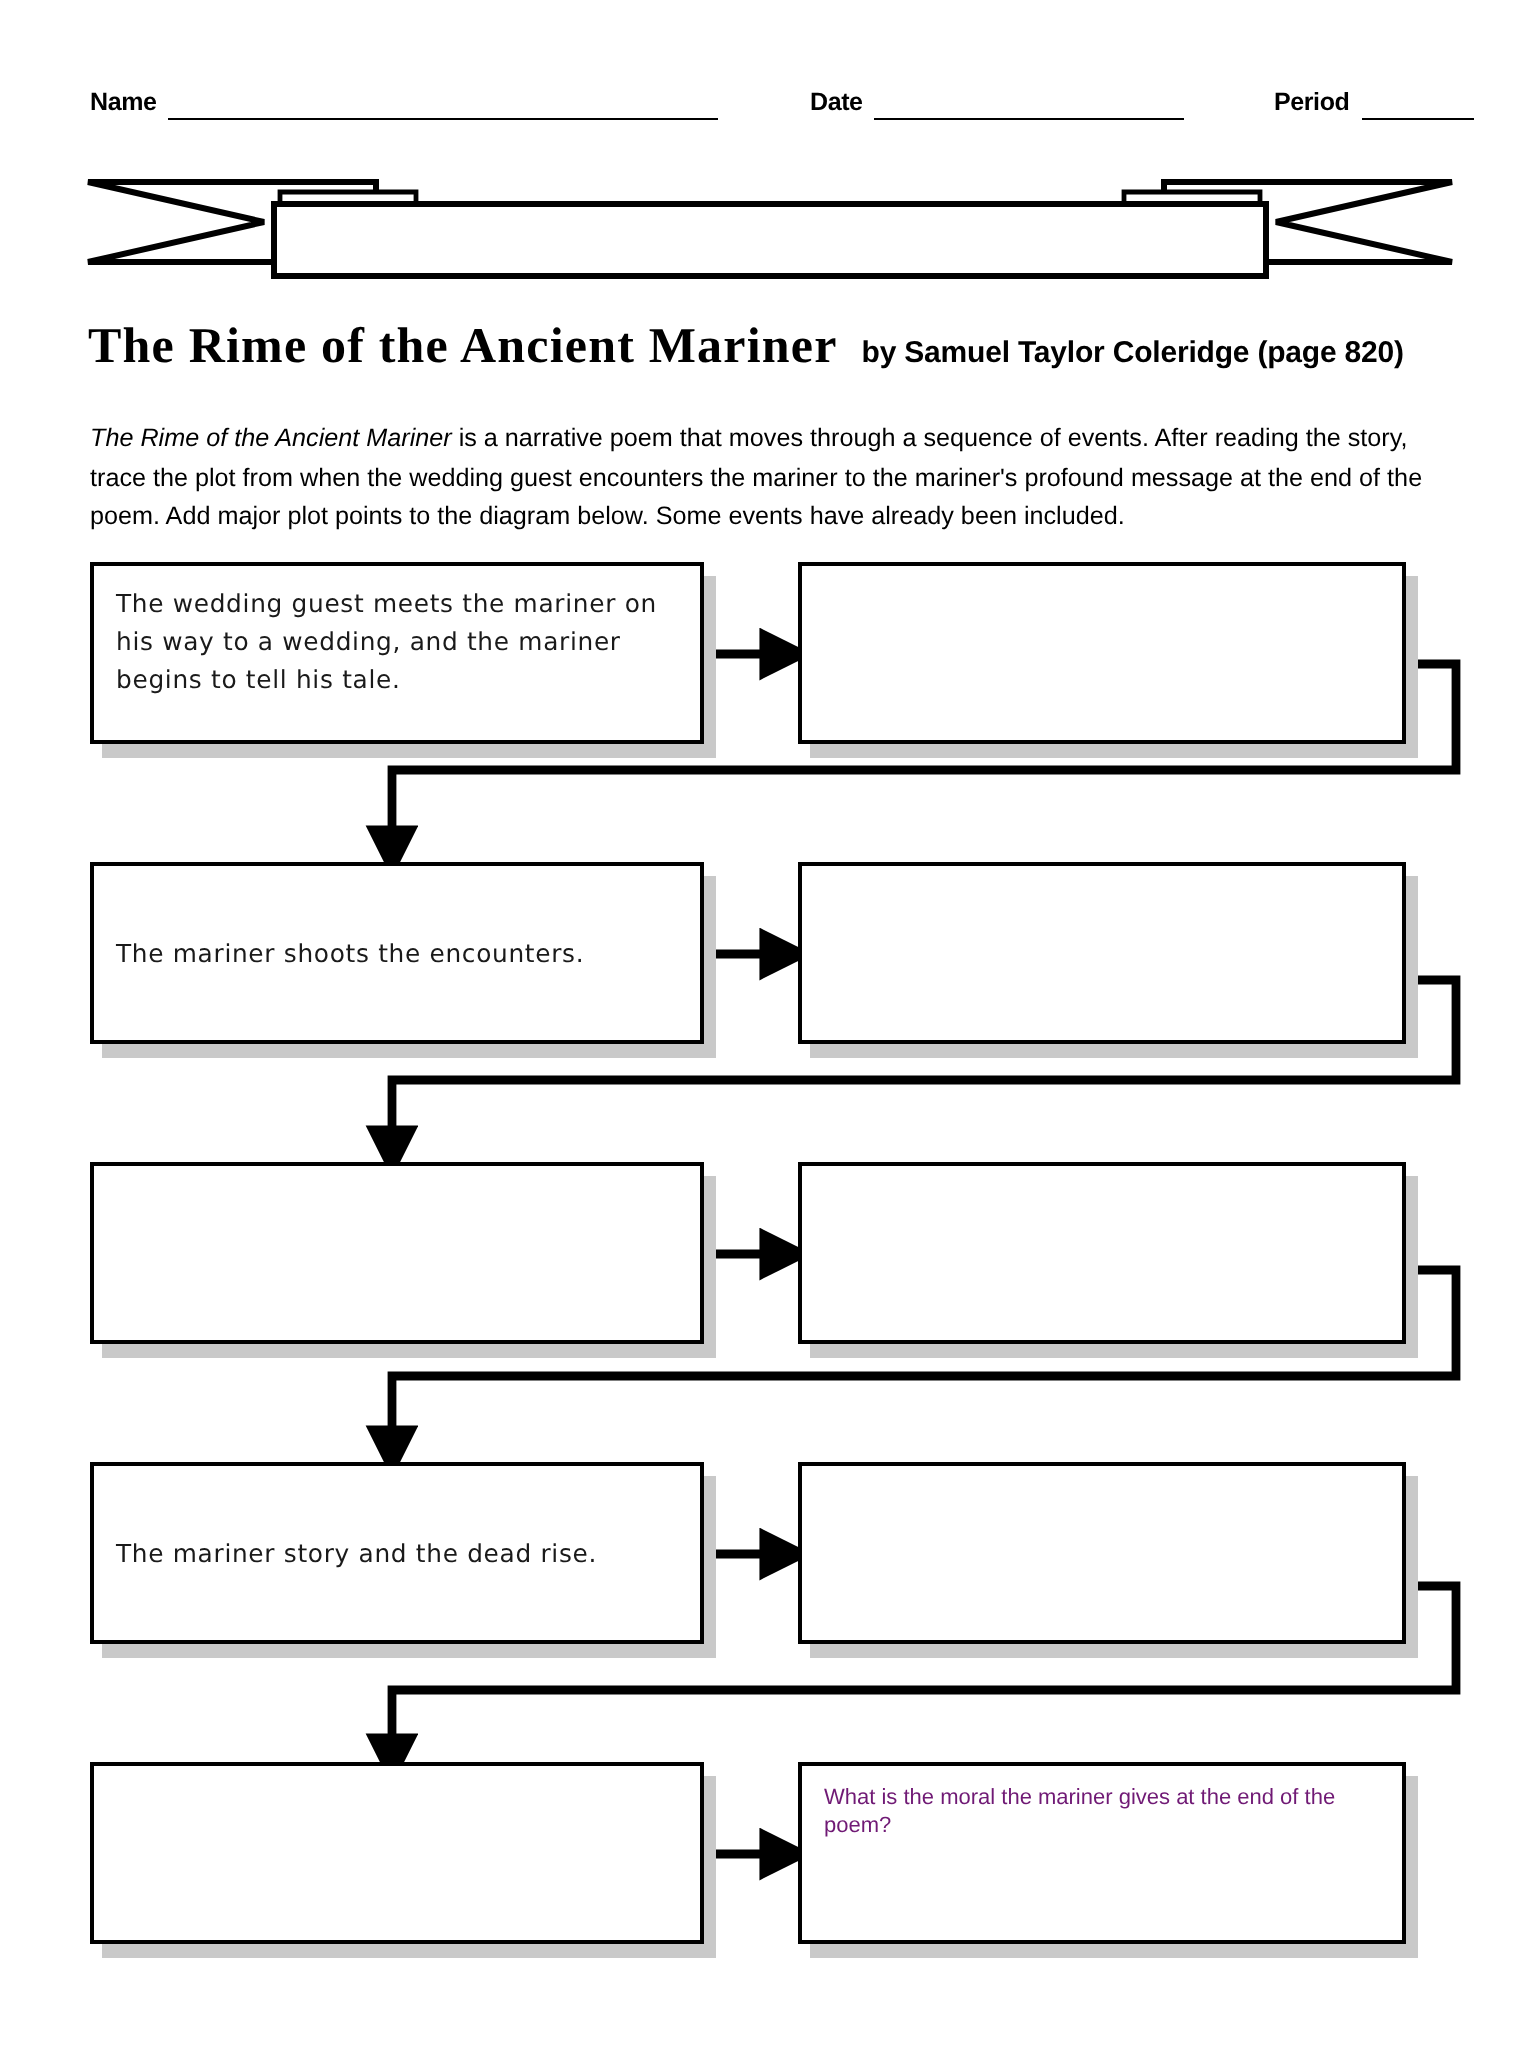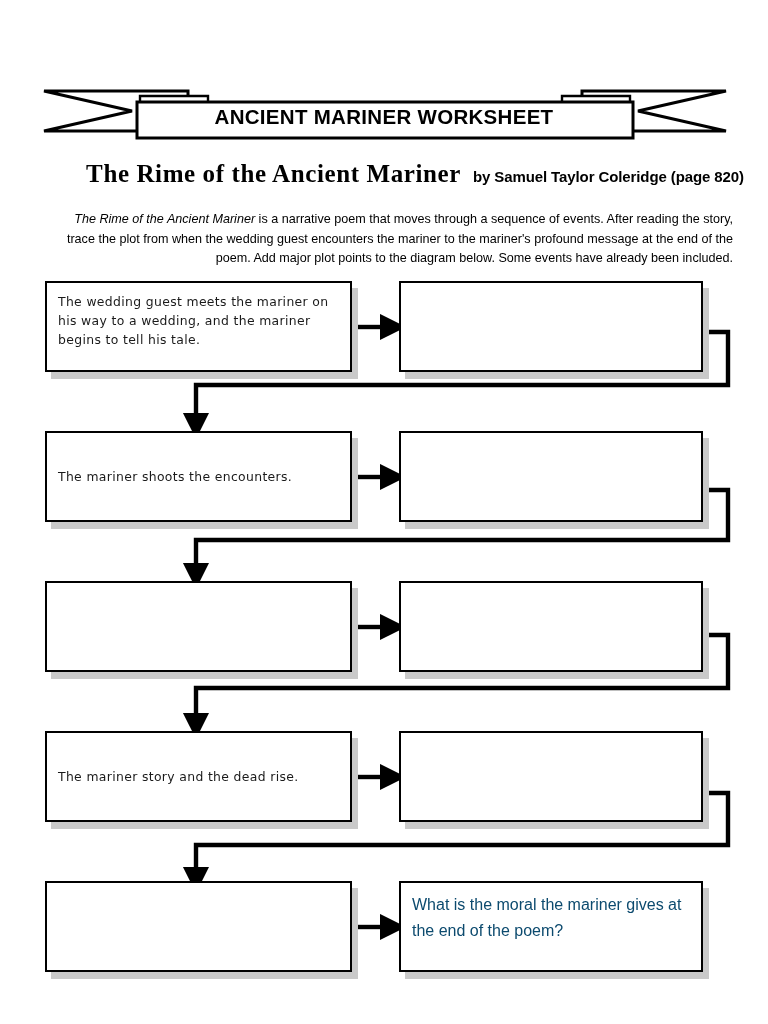--- a/index.html
+++ b/index.html
@@ -79,21 +79,20 @@
   }
 
   
   .title-row {
     position: absolute;
     left: 44px;
     top: 160px;
     width: 700px;
     height: 30px;
     white-space: nowrap;
-    text-align: right;
   }
   .title-main {
     font-family: "Liberation Serif", serif;
     font-size: 25px;
     font-weight: bold;
     letter-spacing: 0.6px;
     vertical-align: baseline;
   }
   .title-by {
     font-family: "Liberation Sans", sans-serif;
@@ -105,21 +104,21 @@
   }
 
   
   .instructions {
     position: absolute;
     left: 45px;
     top: 210px;
     width: 688px;
     font-size: 12.6px;
     line-height: 19.5px;
-    text-align: right;
+    text-align: left;
   }
   .instructions .ital {
     font-style: italic;
   }
 
   
   .flow {
     position: absolute;
     left: 0;
     top: 0;
@@ -149,46 +148,59 @@
 
   .hand {
     font-family: "DejaVu Sans", sans-serif;
     font-size: 12.4px;
     line-height: 19px;
     letter-spacing: 0.35px;
     color: #1a1a1a;
   }
   .plain {
     font-family: "Liberation Sans", sans-serif;
-    font-size: 16px;
-    line-height: 26px;
-    color: #0c4a6e;
+    font-size: 11px;
+    line-height: 14px;
+    color: #701a75;
   }
 </style>
 </head>
 <body>
 
 <div class="page">
 
+  <div class="hdr">
+    <div class="hdr-field f-name">
+      <span class="hdr-label">Name</span>
+      <span class="hdr-rule"></span>
+    </div>
+    <div class="hdr-field f-date">
+      <span class="hdr-label">Date</span>
+      <span class="hdr-rule"></span>
+    </div>
+    <div class="hdr-field f-period">
+      <span class="hdr-label">Period</span>
+      <span class="hdr-rule"></span>
+    </div>
+  </div>
 
   <div class="banner-wrap">
     <svg class="banner-svg" width="690" height="62" viewBox="0 0 690 62">
 
       <path d="M 4 7 L 148 7 L 148 47 L 4 47 L 92 27 Z" fill="#ffffff" stroke="#000000" stroke-width="3" stroke-linejoin="miter"></path>
 
       <path d="M 686 7 L 542 7 L 542 47 L 686 47 L 598 27 Z" fill="#ffffff" stroke="#000000" stroke-width="3" stroke-linejoin="miter"></path>
 
       <path d="M 100 12 L 168 12 L 168 22 L 100 22 Z" fill="#ffffff" stroke="#000000" stroke-width="2.4"></path>
 
       <path d="M 522 12 L 590 12 L 590 22 L 522 22 Z" fill="#ffffff" stroke="#000000" stroke-width="2.4"></path>
 
       <rect x="97" y="18" width="496" height="36" fill="#ffffff" stroke="#000000" stroke-width="3"></rect>
     </svg>
   </div>
-  <div class="banner-text">ANCIENT MARINER WORKSHEET</div>
 
   <div class="title-row">
     <span class="title-main">The Rime of the Ancient Mariner</span><span class="title-by">by Samuel Taylor Coleridge (page 820)</span>
   </div>
 
   <div class="instructions">
     <span class="ital">The Rime of the Ancient Mariner</span><span> is a narrative poem that moves through a sequence of events. After reading the story, trace the plot from when the wedding guest encounters the mariner to the mariner's profound message at the end of the poem. Add major plot points to the diagram below. Some events have already been included.</span>
   </div>
 
   <div class="flow">

